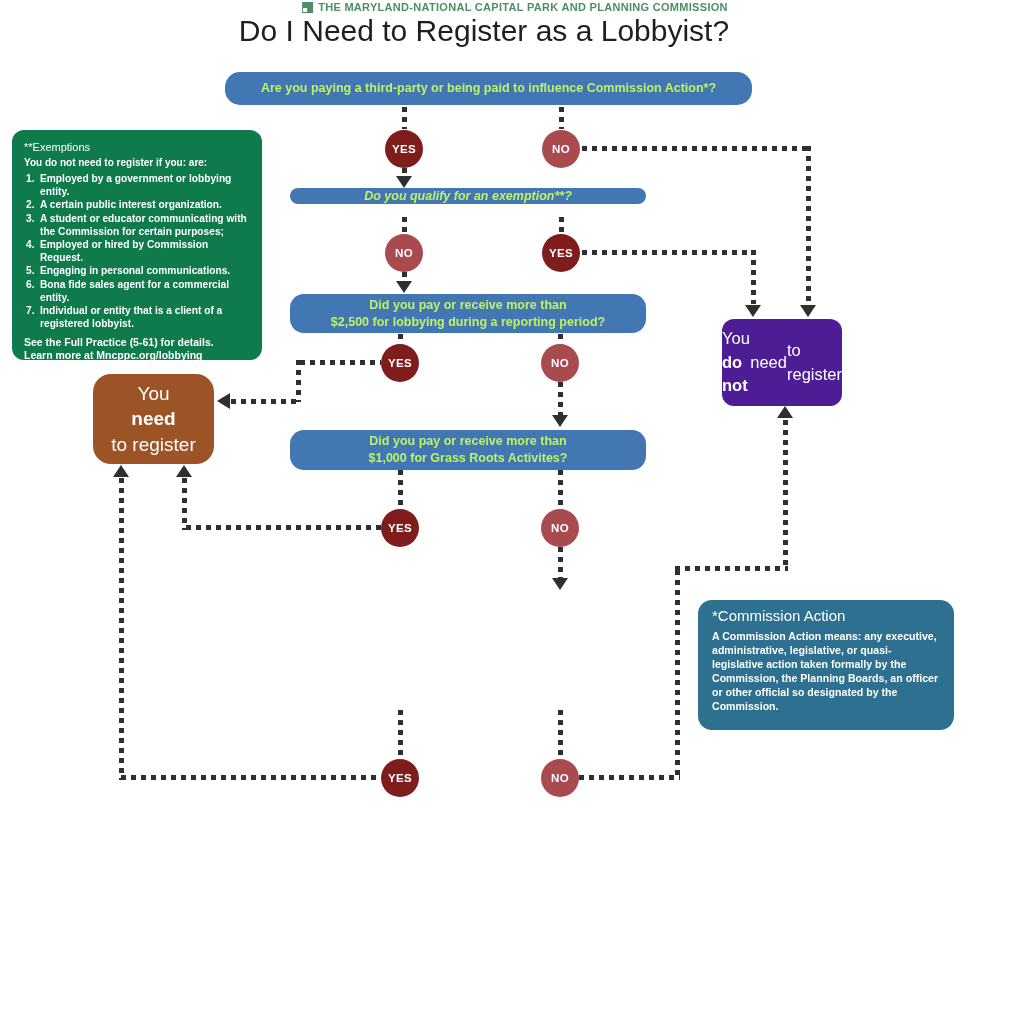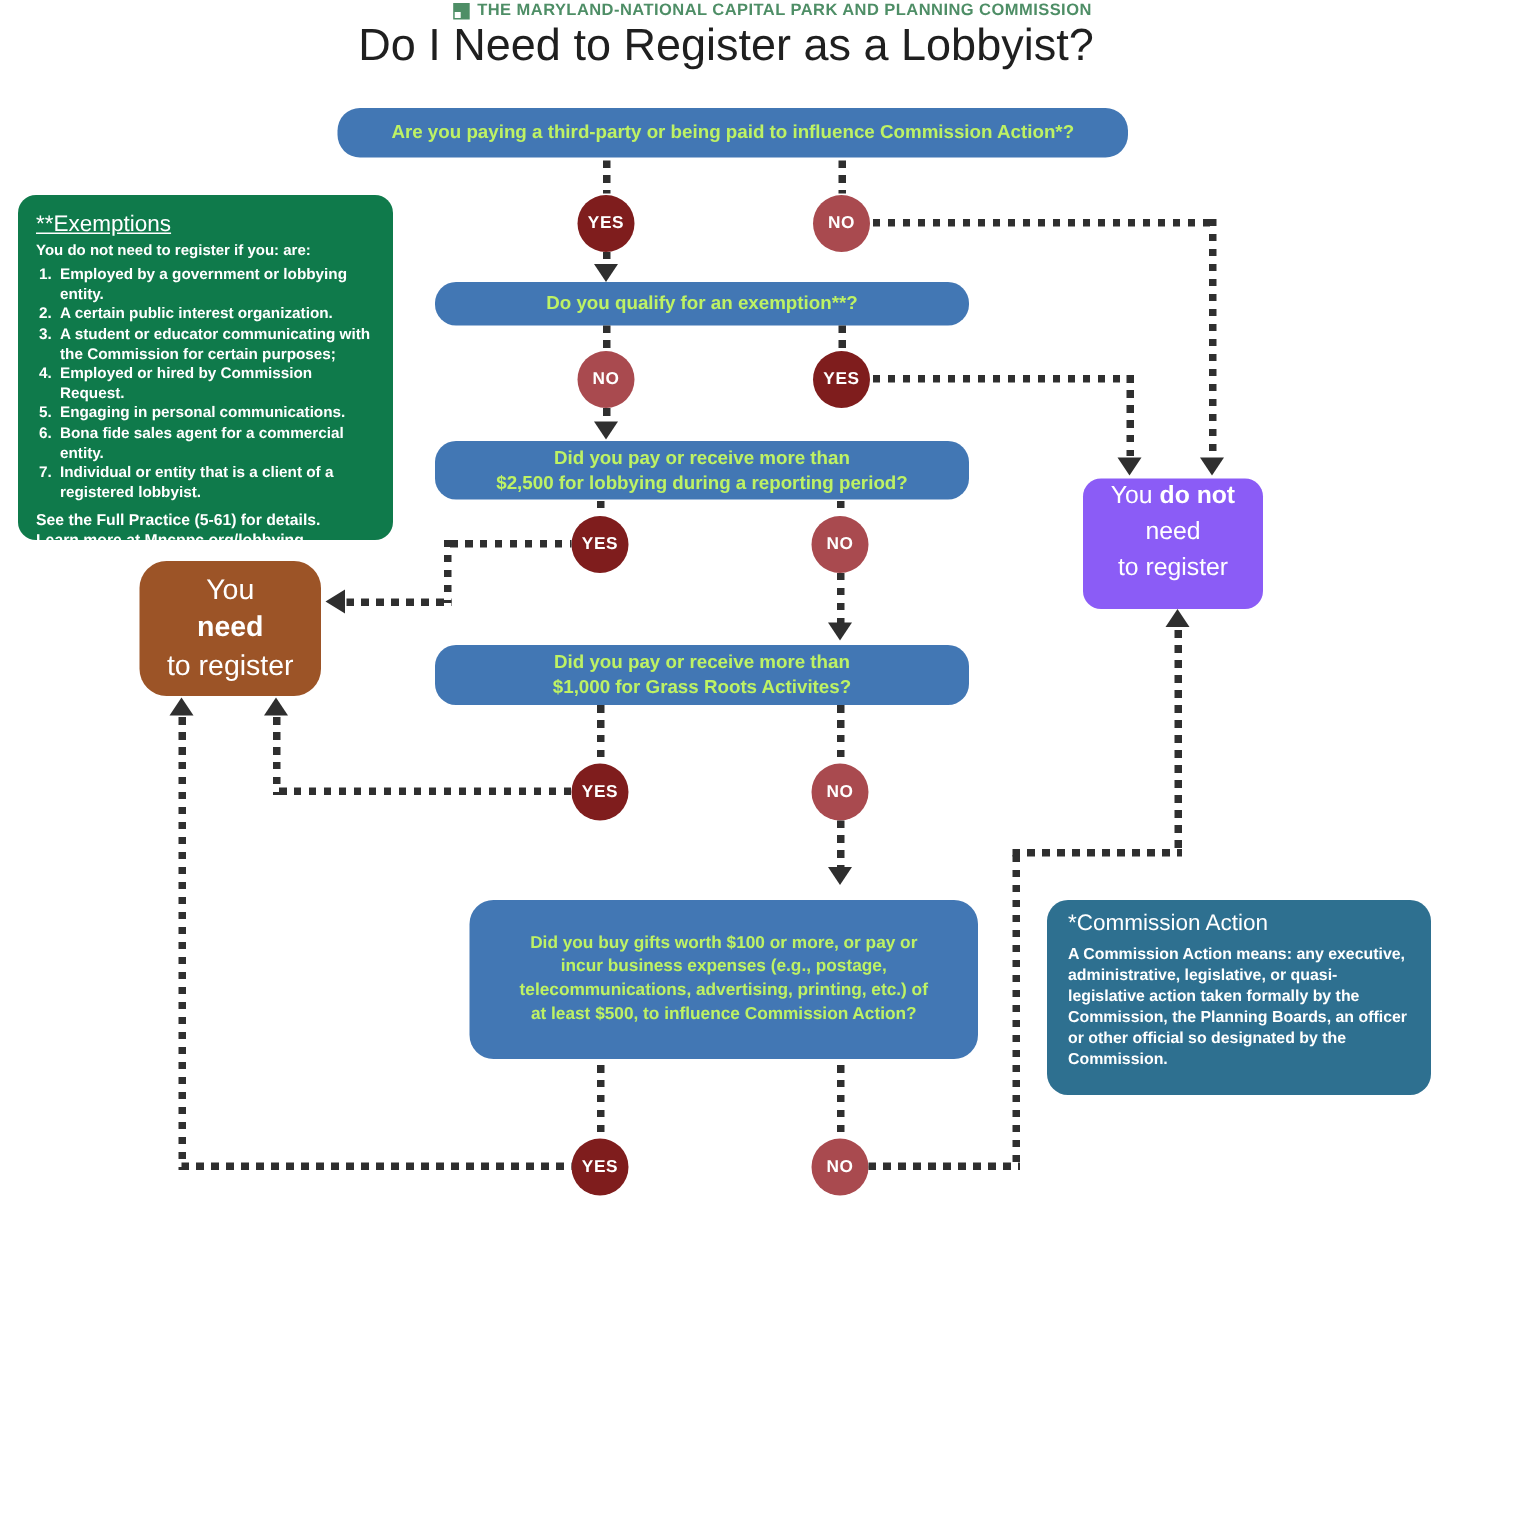--- a/index.html
+++ b/index.html
@@ -27,28 +27,28 @@
     display:flex; align-items:center; justify-content:center;
     font-weight:bold; font-size:11.5px; letter-spacing:0.4px; }
   .yes { background:#7f1d1d; }
   .no  { background:#a94a4f; }
 
   
   .need-box { position:absolute; left:93px; top:374px; width:121px; height:90px;
     background:#9c5427; color:#fff; border-radius:18px; display:flex; flex-direction:column;
     justify-content:center; align-items:center; font-size:19px; line-height:1.35; }
   .noneed-box { position:absolute; left:722px; top:319px; width:120px; height:87px;
-    background:#8b5cf6; color:#fff; border-radius:12px; display:flex; flex-direction:column;
+    background:#4c1d95; color:#fff; border-radius:12px; display:flex; flex-direction:row;
     justify-content:flex-start; align-items:center; font-size:16.5px; line-height:1.45; }
   .bold { font-weight:bold; }
 
   
   .ex-box { position:absolute; left:12px; top:130px; width:250px; height:230px;
     background:#0f7a4b; color:#fff; border-radius:12px; padding:9px 12px; box-sizing:border-box; }
-  .ex-title { font-size:15px; margin:2px 0 4px 0;text-decoration:underline; }
+  .ex-title { font-size:11px; margin:2px 0 4px 0; }
   .ex-intro { font-size:10px; font-weight:bold; margin-bottom:5px; }
   .ex-item { display:flex; font-size:10.2px; font-weight:bold; line-height:1.24; margin:0 0 1px 2px; }
   .ex-num { width:14px; flex:0 0 14px; }
   .ex-text { flex:1; }
   .ex-footer { font-size:10.5px; font-weight:bold; margin-top:5px; line-height:1.3; }
 
   .ca-box { position:absolute; left:698px; top:600px; width:256px; height:130px;
     background:#2e7090; color:#fff; border-radius:14px; padding:4px 14px; box-sizing:border-box; }
   .ca-title { font-size:15px; margin:3px 0 6px 0; }
   .ca-body { font-size:10.6px; font-weight:bold; line-height:1.32; }
@@ -70,36 +70,30 @@
 
   <div class="org-row">
     <span class="logo"></span>
     <span class="org-name">THE MARYLAND-NATIONAL CAPITAL PARK AND PLANNING COMMISSION</span>
   </div>
   <div class="page-title">Do I Need to Register as a Lobbyist?</div>
 
   <div class="qbox" style="left:225px; top:72px; width:527px; height:33px;">
     <span class="qline">Are you paying a third-party or being paid to influence Commission Action*?</span>
   </div>
-  <div class="qbox" style="left:290px; top:188px; width:356px; height:29px; border-radius:14px;">
+  <div class="qbox" style="left:290px; top:188px; width:356px; height:16px; border-radius:14px;font-style:italic;">
     <span class="qline">Do you qualify for an exemption**?</span>
   </div>
   <div class="qbox" style="left:290px; top:294px; width:356px; height:39px; border-radius:14px;">
     <span class="qline">Did you pay or receive more than</span>
     <span class="qline">$2,500 for lobbying during a reporting period?</span>
   </div>
   <div class="qbox" style="left:290px; top:430px; width:356px; height:40px; border-radius:14px;">
     <span class="qline">Did you pay or receive more than</span>
     <span class="qline">$1,000 for Grass Roots Activites?</span>
-  </div>
-  <div class="qbox" style="left:313px; top:600px; width:339px; height:106px; font-size:11.5px; border-radius:16px;">
-    <span class="qline">Did you buy gifts worth $100 or more, or pay or</span>
-    <span class="qline">incur business expenses (e.g., postage,</span>
-    <span class="qline">telecommunications, advertising, printing, etc.) of</span>
-    <span class="qline">at least $500, to influence Commission Action?</span>
   </div>
 
   <div class="circle yes" style="left:385px; top:130px;">YES</div>
   <div class="circle no" style="left:542px; top:130px;">NO</div>
   <div class="circle no" style="left:385px; top:234px;">NO</div>
   <div class="circle yes" style="left:542px; top:234px;">YES</div>
   <div class="circle yes" style="left:381px; top:344px;">YES</div>
   <div class="circle no" style="left:541px; top:344px;">NO</div>
   <div class="circle yes" style="left:381px; top:509px;">YES</div>
   <div class="circle no" style="left:541px; top:509px;">NO</div>

